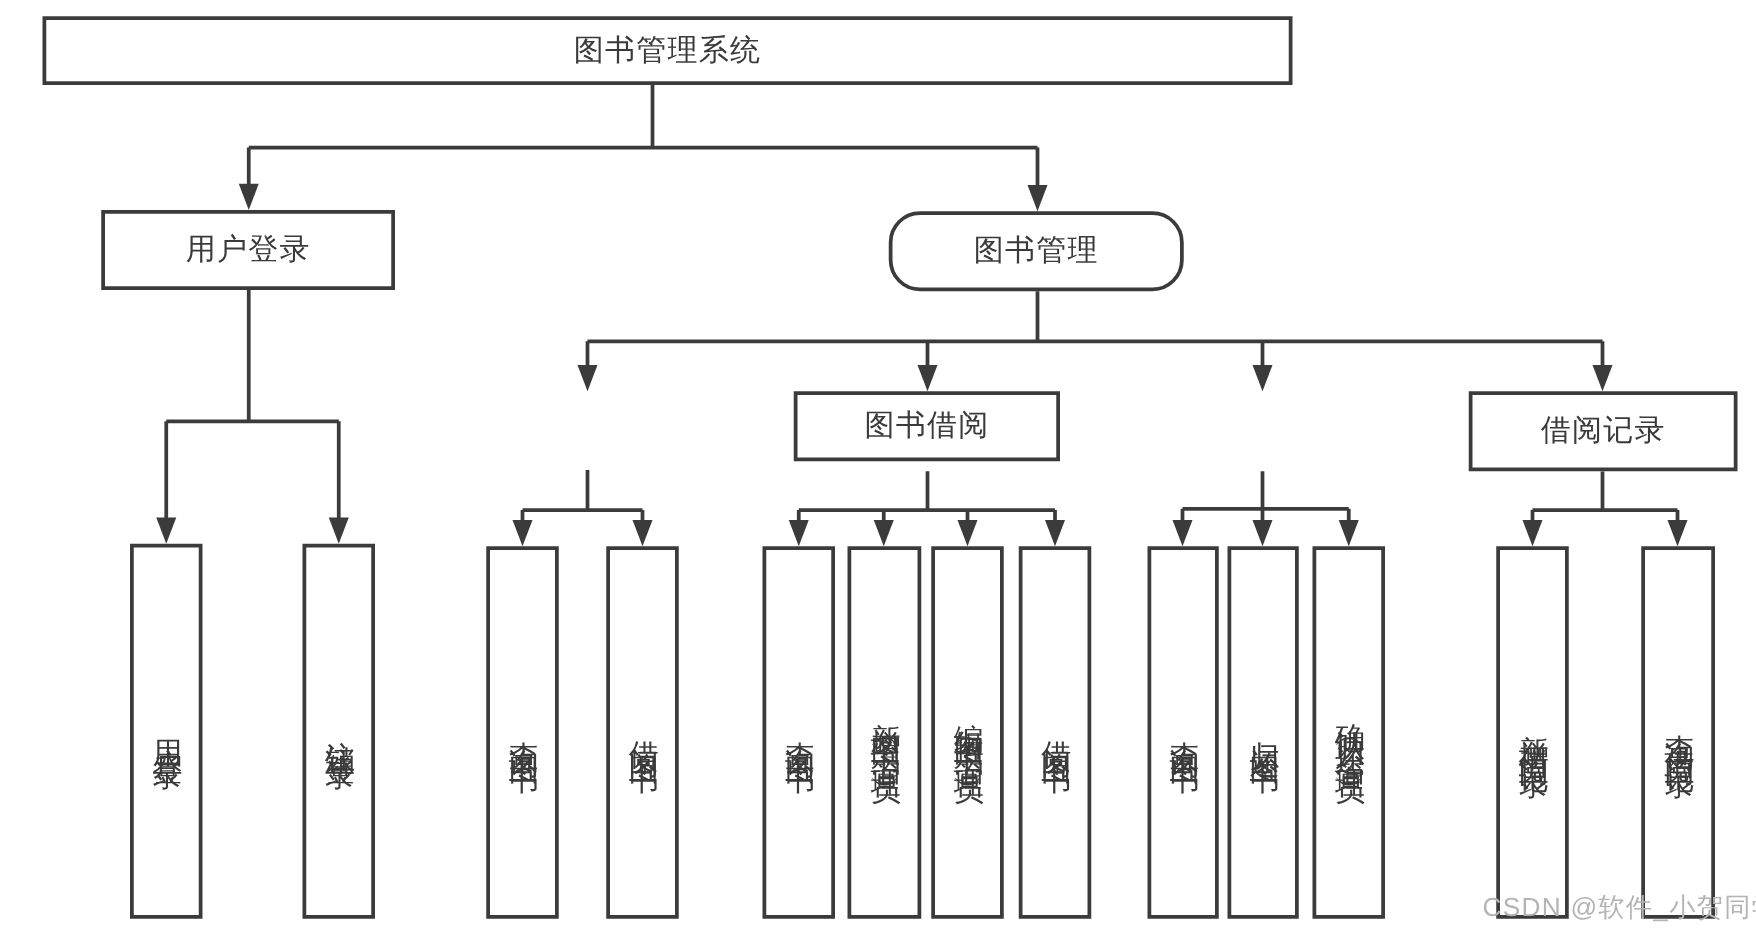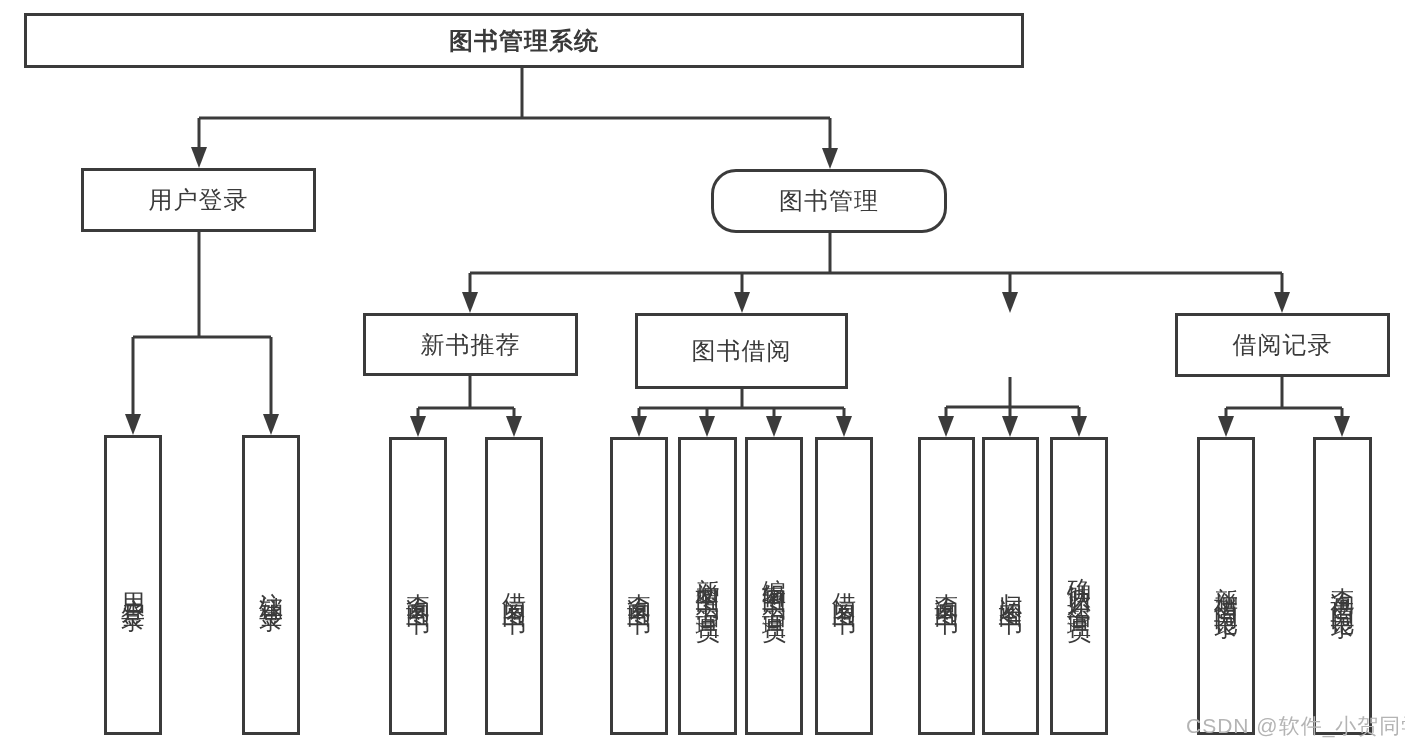--- a/index.html
+++ b/index.html
@@ -105,30 +105,29 @@
       <polygon points="766,416 782,416 774,437"></polygon>
       <polygon points="836,416 852,416 844,437"></polygon>
       <polygon points="938,416 954,416 946,437"></polygon>
       <polygon points="1002,416 1018,416 1010,437"></polygon>
       <polygon points="1071,416 1087,416 1079,437"></polygon>
       <polygon points="1218,416 1234,416 1226,437"></polygon>
       <polygon points="1334,416 1350,416 1342,437"></polygon>
     </g>
   </svg>
 
-  <div class="node" style="left:24px; top:13px; width:1000px; height:55px;font-weight:bold;">图书管理系统</div>
+  <div class="node" style="left:34px; top:13px; width:1000px; height:55px;">图书管理系统</div>
 
   <div class="node" style="left:81px; top:168px; width:235px; height:64px;">用户登录</div>
   <div class="node" style="left:711px; top:169px; width:236px; height:64px;border-radius:25px;">图书管理</div>
 
   <div class="node v" style="left:104px; top:435px; width:58px; height:300px;">用户登录</div>
   <div class="node v" style="left:242px; top:435px; width:58px; height:300px;">注销登录</div>
 
-  <div class="node" style="left:363px; top:313px; width:215px; height:63px;">新书推荐</div>
-  <div class="node" style="left:635px; top:313px; width:213px; height:76px;">图书借阅</div>
+  <div class="node" style="left:635px; top:313px; width:213px; height:56px;">图书借阅</div>
   <div class="node" style="left:1175px; top:313px; width:215px; height:64px;">借阅记录</div>
 
   <div class="node v" style="left:389px; top:437px; width:58px; height:298px;">查询图书</div>
   <div class="node v" style="left:485px; top:437px; width:58px; height:298px;">借阅图书</div>
 
   <div class="node v" style="left:610px; top:437px; width:58px; height:298px;">查询图书</div>
   <div class="node v" style="left:678px; top:437px; width:59px; height:298px;">新增图书（管理员）</div>
   <div class="node v" style="left:745px; top:437px; width:58px; height:298px;">编辑图书（管理员）</div>
   <div class="node v" style="left:815px; top:437px; width:58px; height:298px;">借阅图书</div>
 

